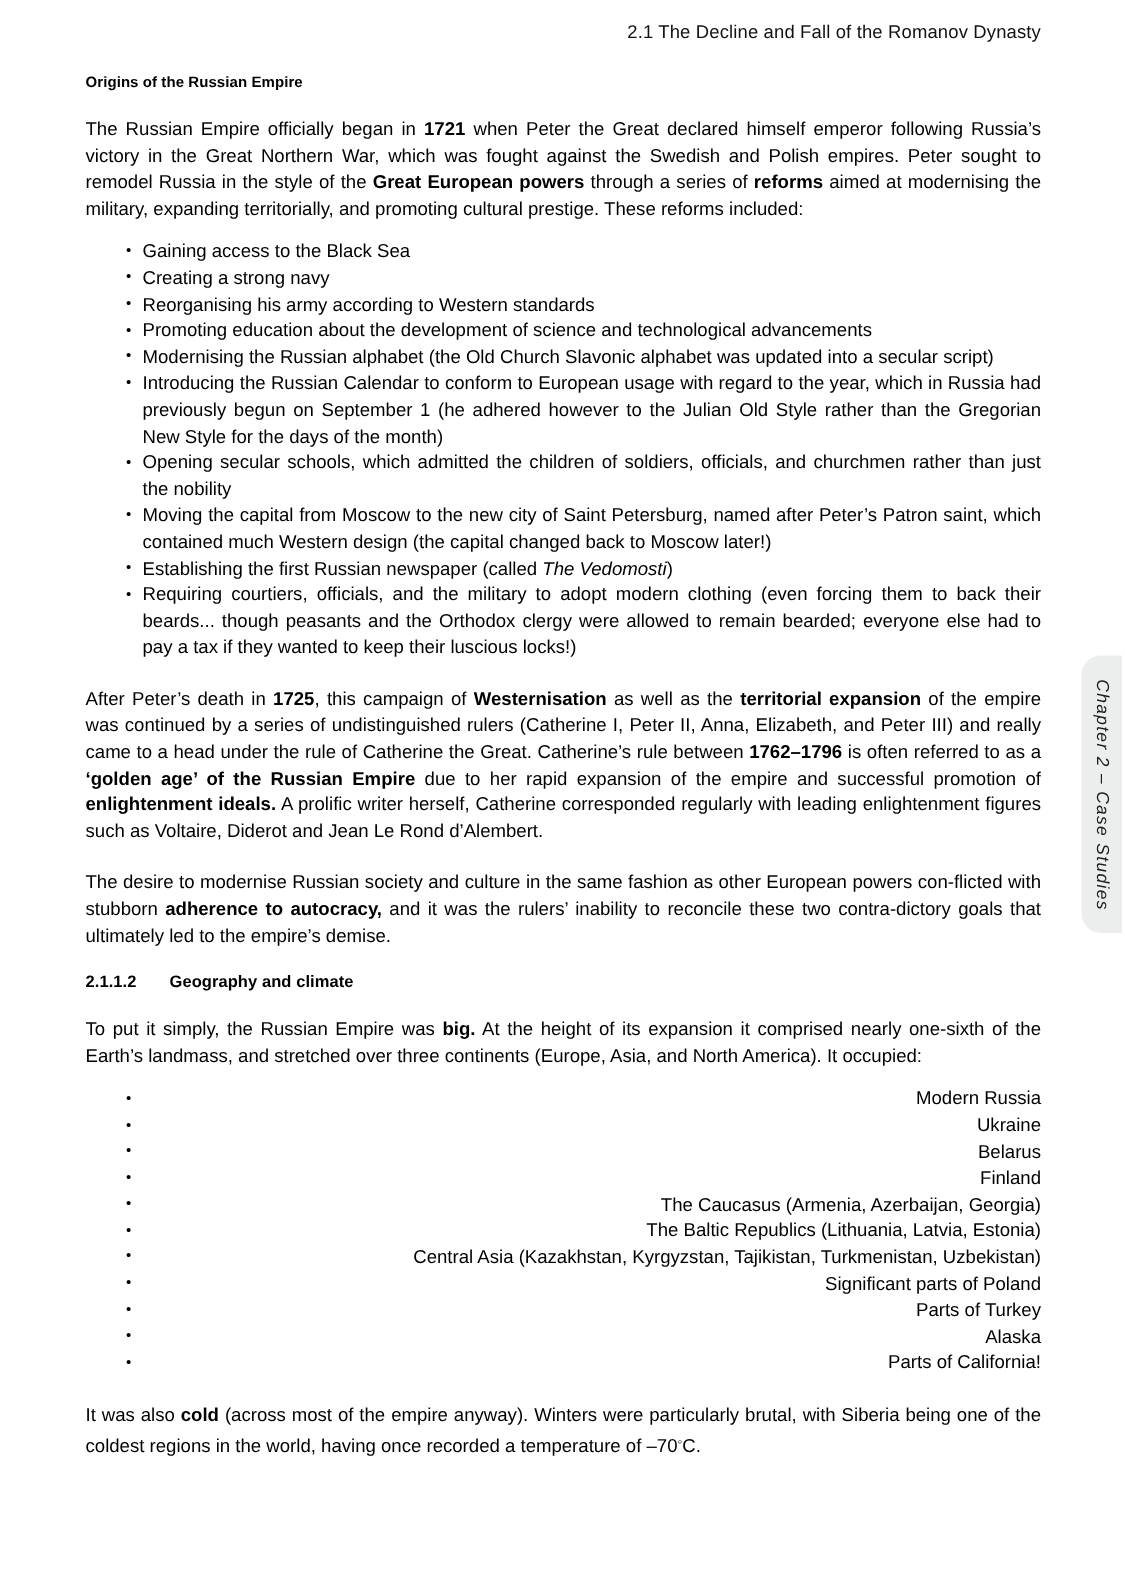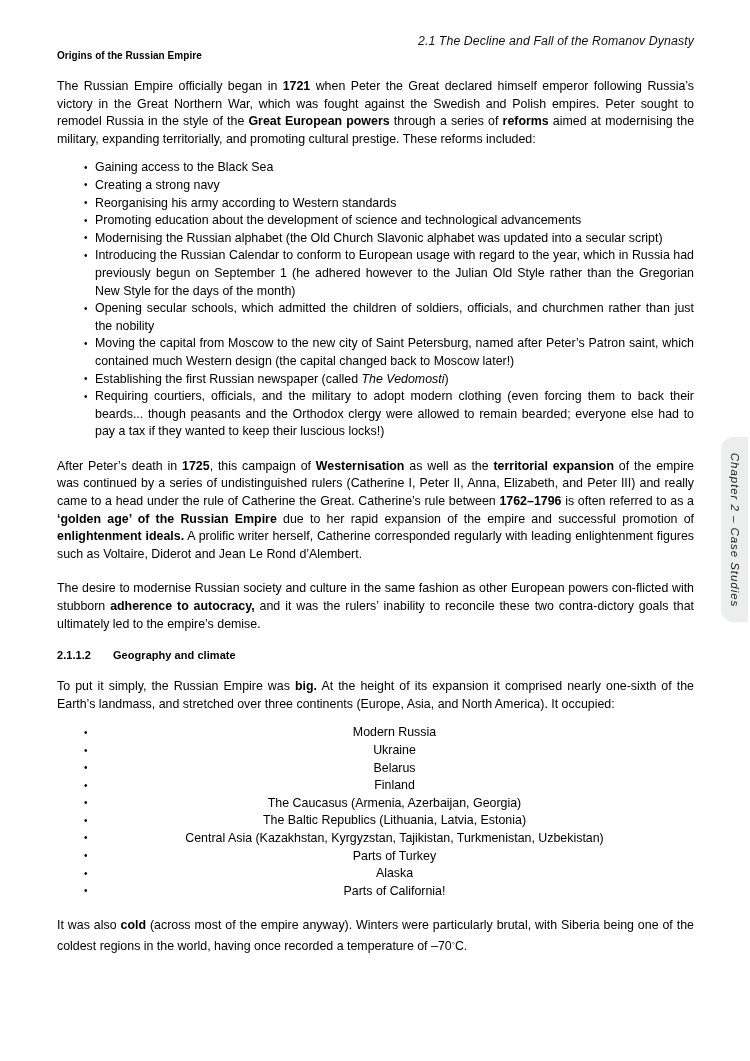--- a/index.html
+++ b/index.html
@@ -24,25 +24,23 @@
     height: 1061px;
   }
 
   
   .running-header {
     position: absolute;
     left: 57px;
     top: 14px;
     width: 637px;
     text-align: right;
-    font-style: italic;
     font-size: 12.3px;
     letter-spacing: 0.1px;
     color: #111;
-    margin-top: 20px;
   }
 
   
   .content {
     position: absolute;
     left: 57px;
     top: 50px;
     width: 637px;
   }
 
@@ -87,21 +85,21 @@
     text-align: justify;
     text-justify: inter-word;
   }
   ul.bullets li::before {
     content: "\2022";
     position: absolute;
     left: 0;
     top: -0.5px;
     font-size: 10px;
   }
-  ul.bullets li.lastline { text-align: center; }
+  ul.bullets li.lastline { text-align: right; }
 
   b, strong { font-weight: bold; }
   i, em { font-style: italic; }
 
   .deg { font-size: 9px; vertical-align: 0.42em; letter-spacing: 0; }
 
   
   .side-tab {
     position: absolute;
     left: 721px;
@@ -185,20 +183,21 @@
     <p class="body"><span>To put it simply, the Russian Empire was </span><b>big.</b><span>  At the height of its expansion it comprised nearly one-sixth of the Earth’s landmass, and stretched over three continents (Europe, Asia, and North America). It occupied:</span></p>
 
     <ul class="bullets">
       <li class="lastline">Modern Russia</li>
       <li class="lastline">Ukraine</li>
       <li class="lastline">Belarus</li>
       <li class="lastline">Finland</li>
       <li class="lastline">The Caucasus (Armenia, Azerbaijan, Georgia)</li>
       <li class="lastline">The Baltic Republics (Lithuania, Latvia, Estonia)</li>
       <li class="lastline">Central Asia (Kazakhstan, Kyrgyzstan, Tajikistan, Turkmenistan, Uzbekistan)</li>
+      <li class="lastline">Significant parts of Poland</li>
       <li class="lastline">Parts of Turkey</li>
       <li class="lastline">Alaska</li>
       <li class="lastline">Parts of California!</li>
     </ul>
 
     <p class="body"><span>It was also </span><b>cold</b><span> (across most of the empire anyway).  Winters were particularly brutal, with Siberia being one of the coldest regions in the world, having once recorded a temperature of –70</span><span class="deg">◦</span><span>C.</span></p>
 
   </div>
 
   <div class="side-tab">

